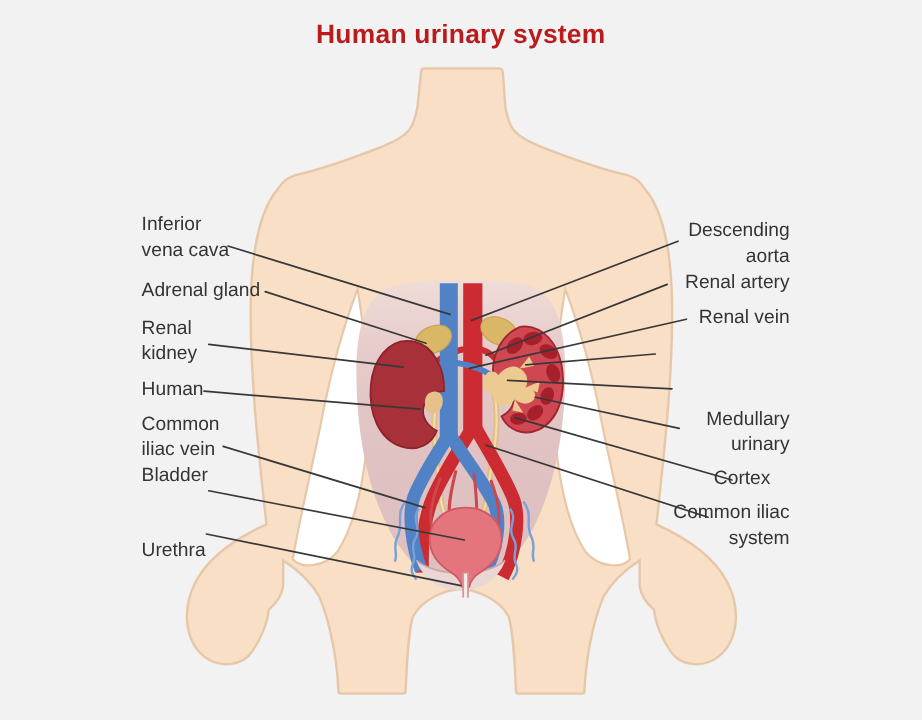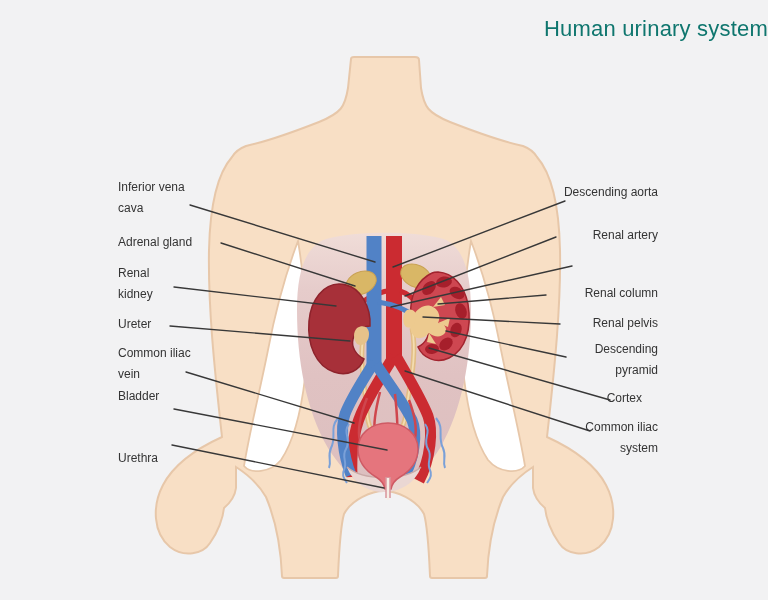--- a/index.html
+++ b/index.html
@@ -1,22 +1,22 @@
 <!DOCTYPE html>
 <html><head>
 <meta charset="utf-8">
 <style>
   html,body{margin:0;padding:0}
   body{width:768px;height:600px;position:relative;background:#f2f2f3;
        font-family:"Liberation Sans",sans-serif;overflow:hidden}
   .stage{position:absolute;inset:0}
   svg{position:absolute;left:0;top:0;display:block}
-  .title{position:absolute;top:16px;left:0;width:768px;text-align:right;
-         font-size:22px;font-weight:400;color:#0f766e;letter-spacing:.2px}
-  .lbl{position:absolute;font-size:12px;line-height:21px;color:#343434}
+  .title{position:absolute;top:16px;left:0;width:768px;text-align:center;
+         font-size:22px;font-weight:700;color:#b91c1c;letter-spacing:.2px}
+  .lbl{position:absolute;font-size:16px;line-height:21px;color:#343434}
   .lbl.r{text-align:right}
 </style>
 </head>
 <body>
 
 <div class="stage">
 
 <svg width="768" height="600" viewBox="0 0 768 600">
   <defs>
     <linearGradient id="abg" x1="0" y1="232" x2="0" y2="492" gradientUnits="userSpaceOnUse">
@@ -152,26 +152,25 @@
     <line x1="610" y1="400" x2="429" y2="348"></line>
     <line x1="590" y1="431" x2="405" y2="371"></line>
   </g>
 </svg>
 
 <div class="title">Human urinary system</div>
 
 <div class="lbl" style="left:118px;top:177px;width:84px">Inferior vena cava</div>
 <div class="lbl" style="left:118px;top:232px;width:120px">Adrenal gland</div>
 <div class="lbl" style="left:118px;top:263px;width:62px">Renal kidney</div>
-<div class="lbl" style="left:118px;top:314px;width:60px">Ureter</div>
+<div class="lbl" style="left:118px;top:314px;width:60px">Human</div>
 <div class="lbl" style="left:118px;top:343px;width:82px">Common iliac vein</div>
 <div class="lbl" style="left:118px;top:386px;width:70px">Bladder</div>
 <div class="lbl" style="left:118px;top:448px;width:70px">Urethra</div>
 
 <div class="lbl r" style="right:110px;top:182px;width:100px">Descending aorta</div>
 <div class="lbl r" style="right:110px;top:225px;width:110px">Renal artery</div>
-<div class="lbl r" style="right:110px;top:283px;width:120px">Renal column</div>
-<div class="lbl r" style="right:110px;top:313px;width:110px">Renal pelvis</div>
-<div class="lbl r" style="right:110px;top:339px;width:92px">Descending pyramid</div>
+<div class="lbl r" style="right:110px;top:254px;width:100px">Renal vein</div>
+<div class="lbl r" style="right:110px;top:339px;width:92px">Medullary urinary</div>
 <div class="lbl r" style="right:126px;top:388px;width:80px">Cortex</div>
 <div class="lbl r" style="right:110px;top:417px;width:100px">Common iliac system</div>
 
 </div>
 
 </body></html>

